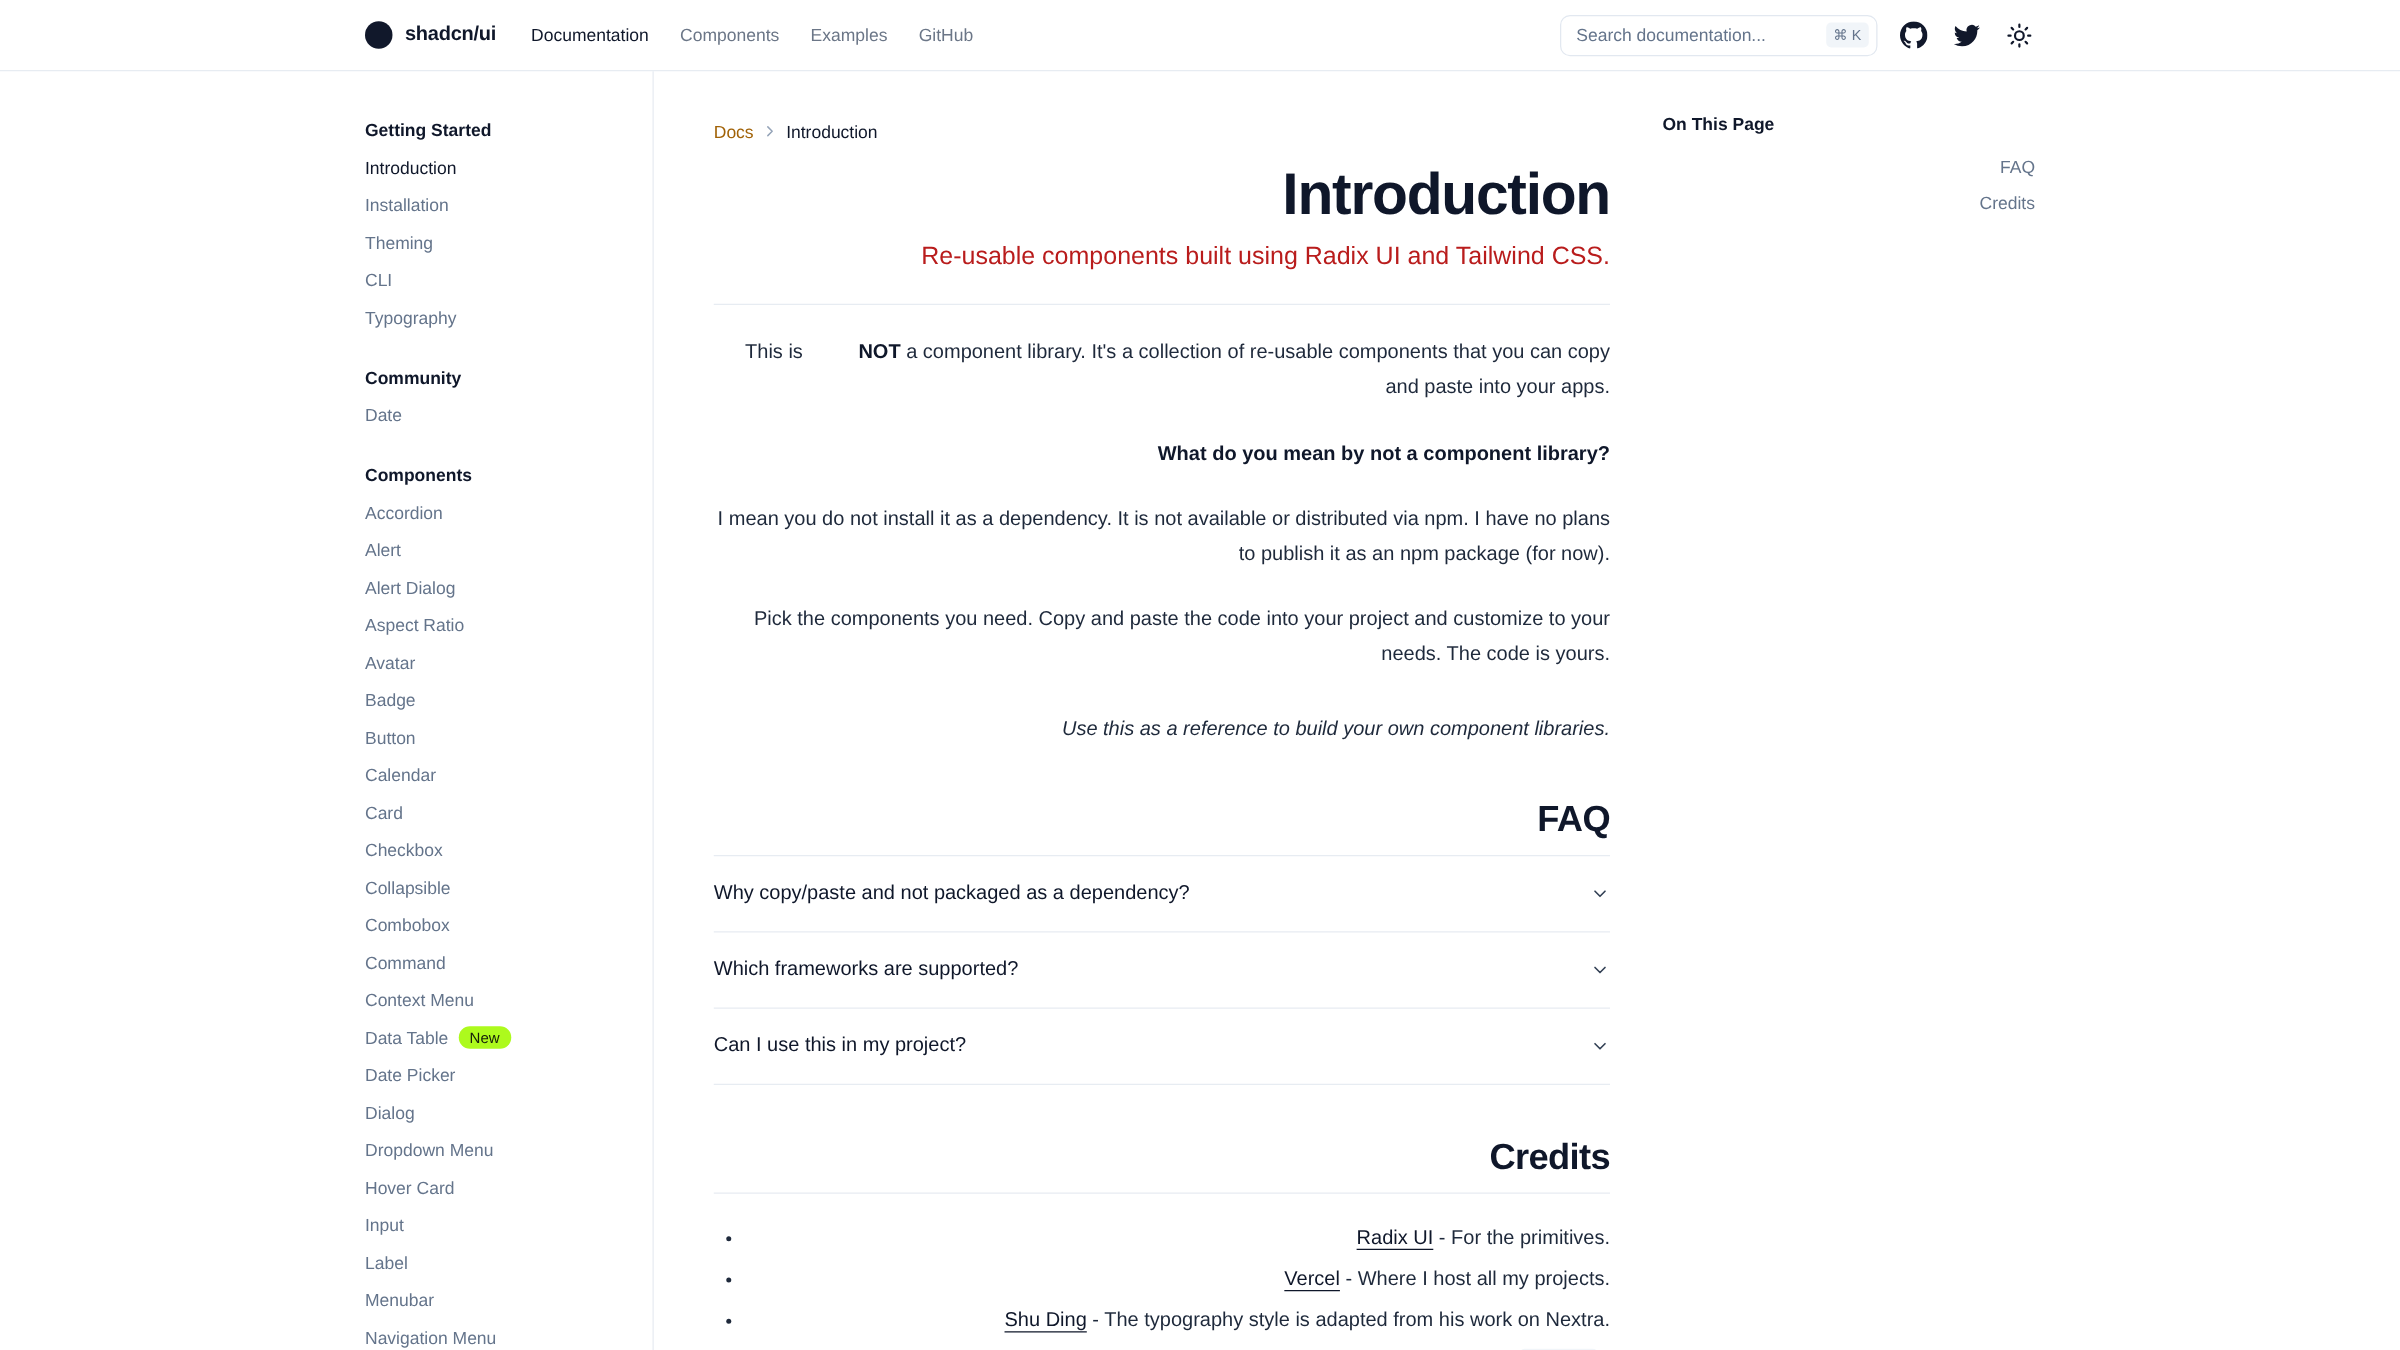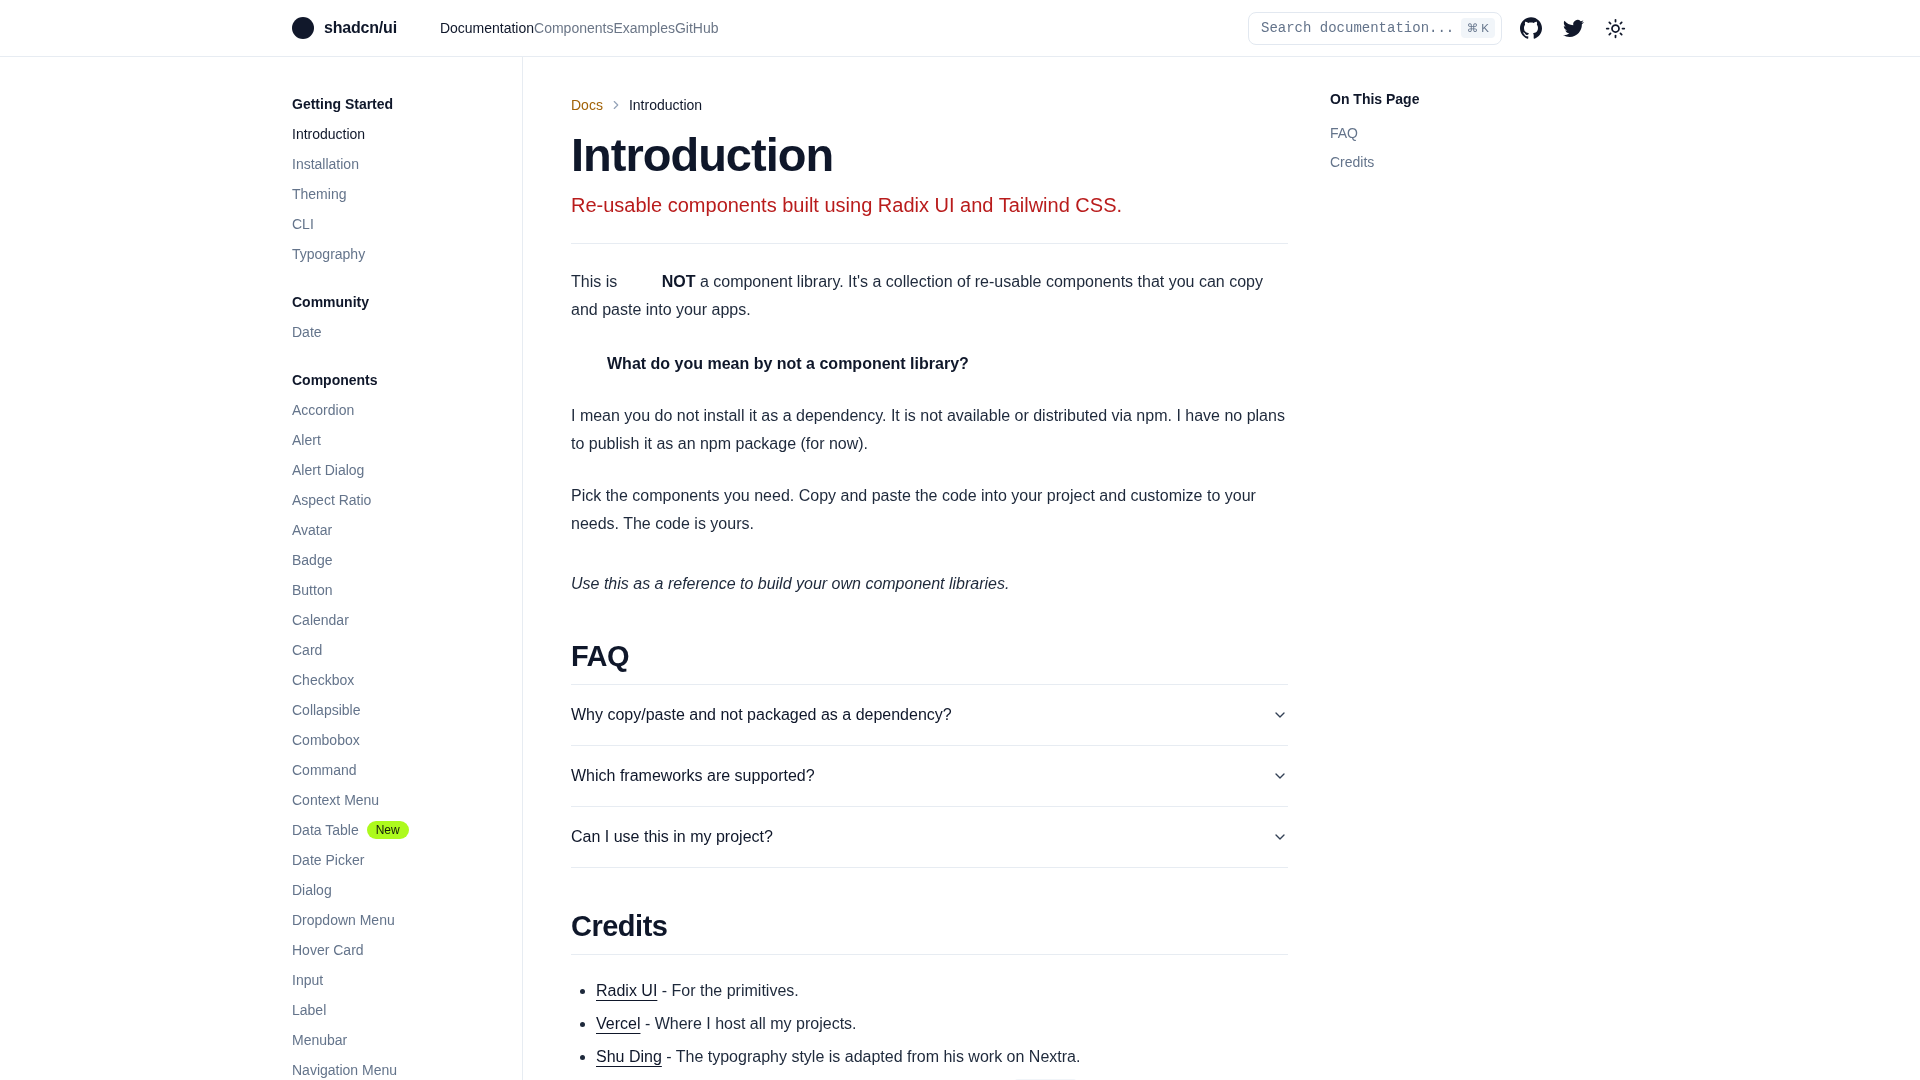--- a/index.html
+++ b/index.html
@@ -7,36 +7,36 @@
     font-family: "Liberation Sans", sans-serif; color: #0f172a; }
   a { text-decoration: none; color: inherit; cursor: pointer; }
 
   
   .header { height: 57px; border-bottom: 1px solid #e7ecf2; }
   .container { width: 1336px; margin: 0 auto; }
   .header-inner { display: flex; align-items: center; height: 56px; }
   .logo-wrap { display: flex; align-items: center; gap: 10px; margin-right: 28px; }
   .logo-circle { width: 22px; height: 22px; border-radius: 50%; background: #11182b; }
   .logo-text { font-size: 16px; font-weight: 700; letter-spacing: -0.2px; }
-  .nav-links { display: flex; align-items: center; font-size: 14px; margin-left: 15px; }
+  .nav-links { display: flex; align-items: center; gap: 25px; font-size: 14px; }
   .nav-link { color: #6b7687; font-weight: 400; }
   .nav-link.active { color: #0f172a; font-weight: 500; }
   .header-right { margin-left: auto; display: flex; align-items: center; gap: 16px; }
   .search-box { width: 254px; height: 33px; border: 1px solid #e2e8f0; border-radius: 8px;
     display: flex; align-items: center; padding: 0 6px 0 12px; background: #fff; }
   .search-box input { border: none; outline: none; flex: 1; font-size: 14px;
-    font-family: Liberation Mono, monospace; color: #0f172a; background: transparent; min-width: 0; }
+    font-family: Liberation Sans, sans-serif; color: #0f172a; background: transparent; min-width: 0; }
   .search-box input::placeholder { color: #64748b; }
   .kbd { background: #f1f5f9; border-radius: 4px; font-size: 11.5px; color: #64748b;
     padding: 3px 6px; white-space: nowrap; font-family: "Liberation Sans", sans-serif; }
   .icon-btn { display: flex; align-items: center; justify-content: center; width: 26px; height: 26px; color: #11182b; }
   .icon-btn svg { display: block; }
 
   
-  .page-grid { display: grid; grid-template-columns: 231px 1fr 298px; height: 1023px; }
+  .page-grid { display: grid; grid-template-columns: 231px 1fr 298px; height: 1023px; text-align: right; }
 
   
   .sidebar { border-right: 1px solid #e7ecf2; padding-top: 32px; overflow: hidden; }
   .sb-section { margin-bottom: 18px; }
   .sb-title { height: 30px; display: flex; align-items: center; font-size: 14px; font-weight: 700; color: #0f172a; }
   .sb-item { height: 30px; display: flex; align-items: center; gap: 8px; font-size: 14px; color: #64748b; }
   .sb-item.active { color: #0f172a; font-weight: 500; }
   .badge-new { background: #adfa1d; color: #141c0a; font-size: 12px; font-weight: 500;
     border-radius: 9999px; padding: 2px 9px; line-height: 1.2; }
 

